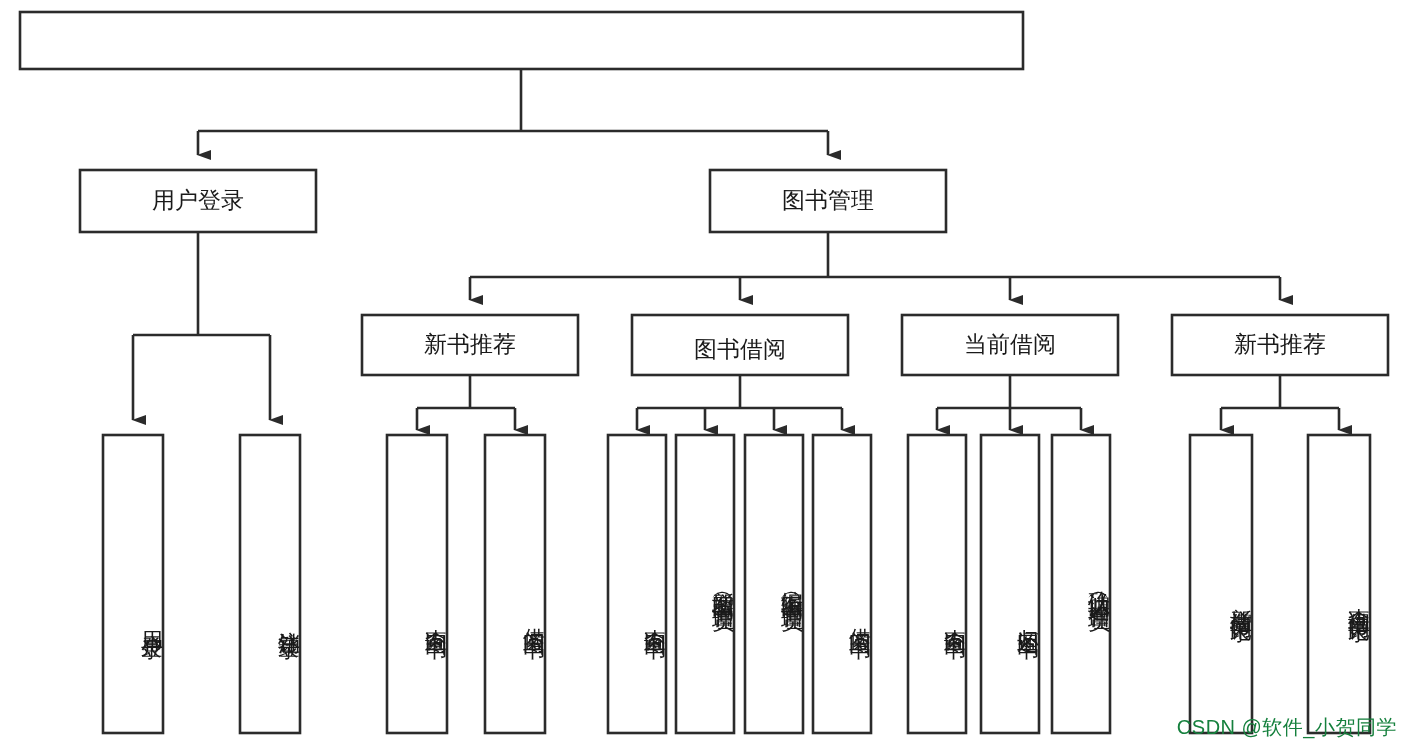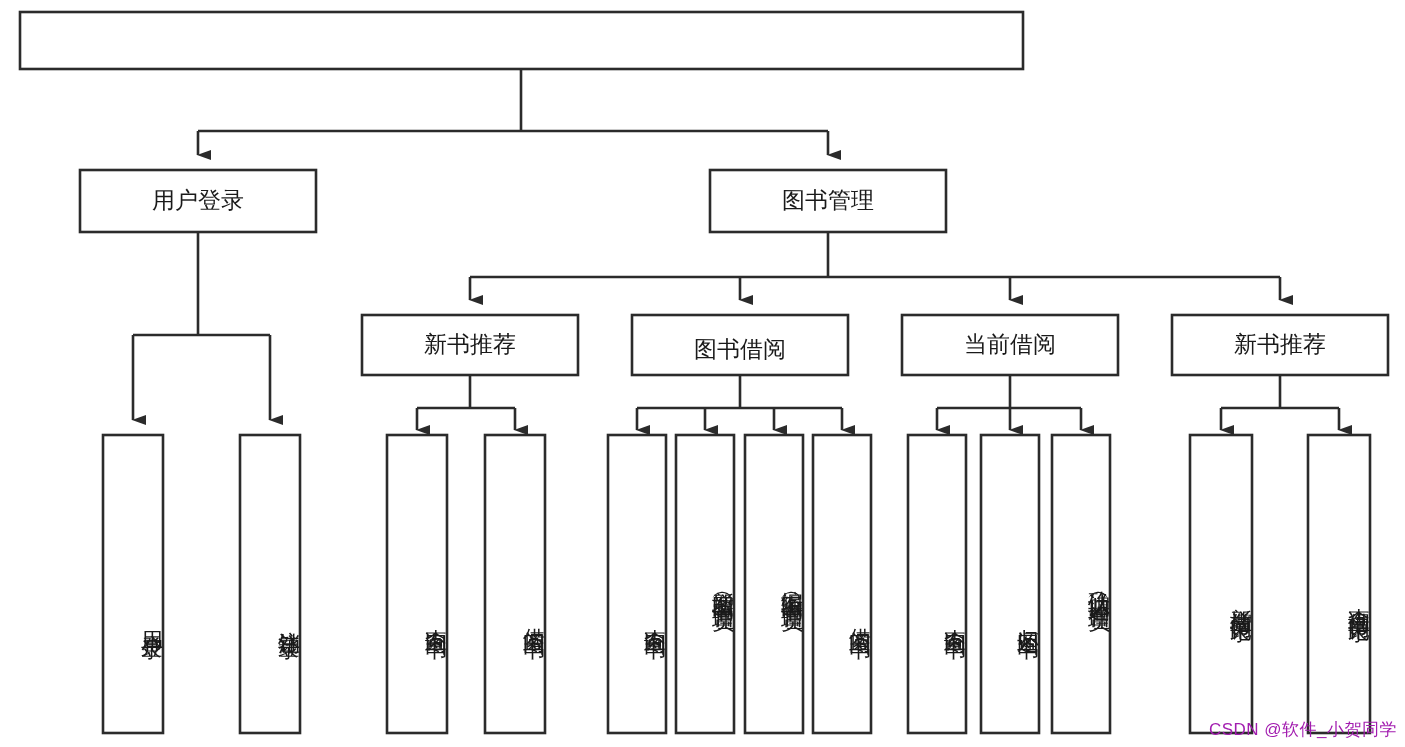--- a/index.html
+++ b/index.html
@@ -17,21 +17,21 @@
   }
   .h-label{font-size:23px;}
   .v-label{
       writing-mode:vertical-rl;text-orientation:upright;
       font-size:22px;letter-spacing:3px;line-height:1.0;
       align-items:flex-start;justify-content:center;padding-top:6px;
       box-sizing:border-box;white-space:normal;
   }
   .v-label.tall{align-items:flex-start;}
   .watermark{
-      position:absolute;right:8px;bottom:6px;font-size:17px;color:#a21caf;
+      position:absolute;right:8px;bottom:6px;font-size:20px;color:#15803d;
       letter-spacing:.5px;white-space:nowrap;
   }
 </style>
 </head>
 <body>
 
 <div id="diagram-root">
 
   <svg id="tree" viewBox="0 0 1405 747" xmlns="http://www.w3.org/2000/svg">
     <defs>

